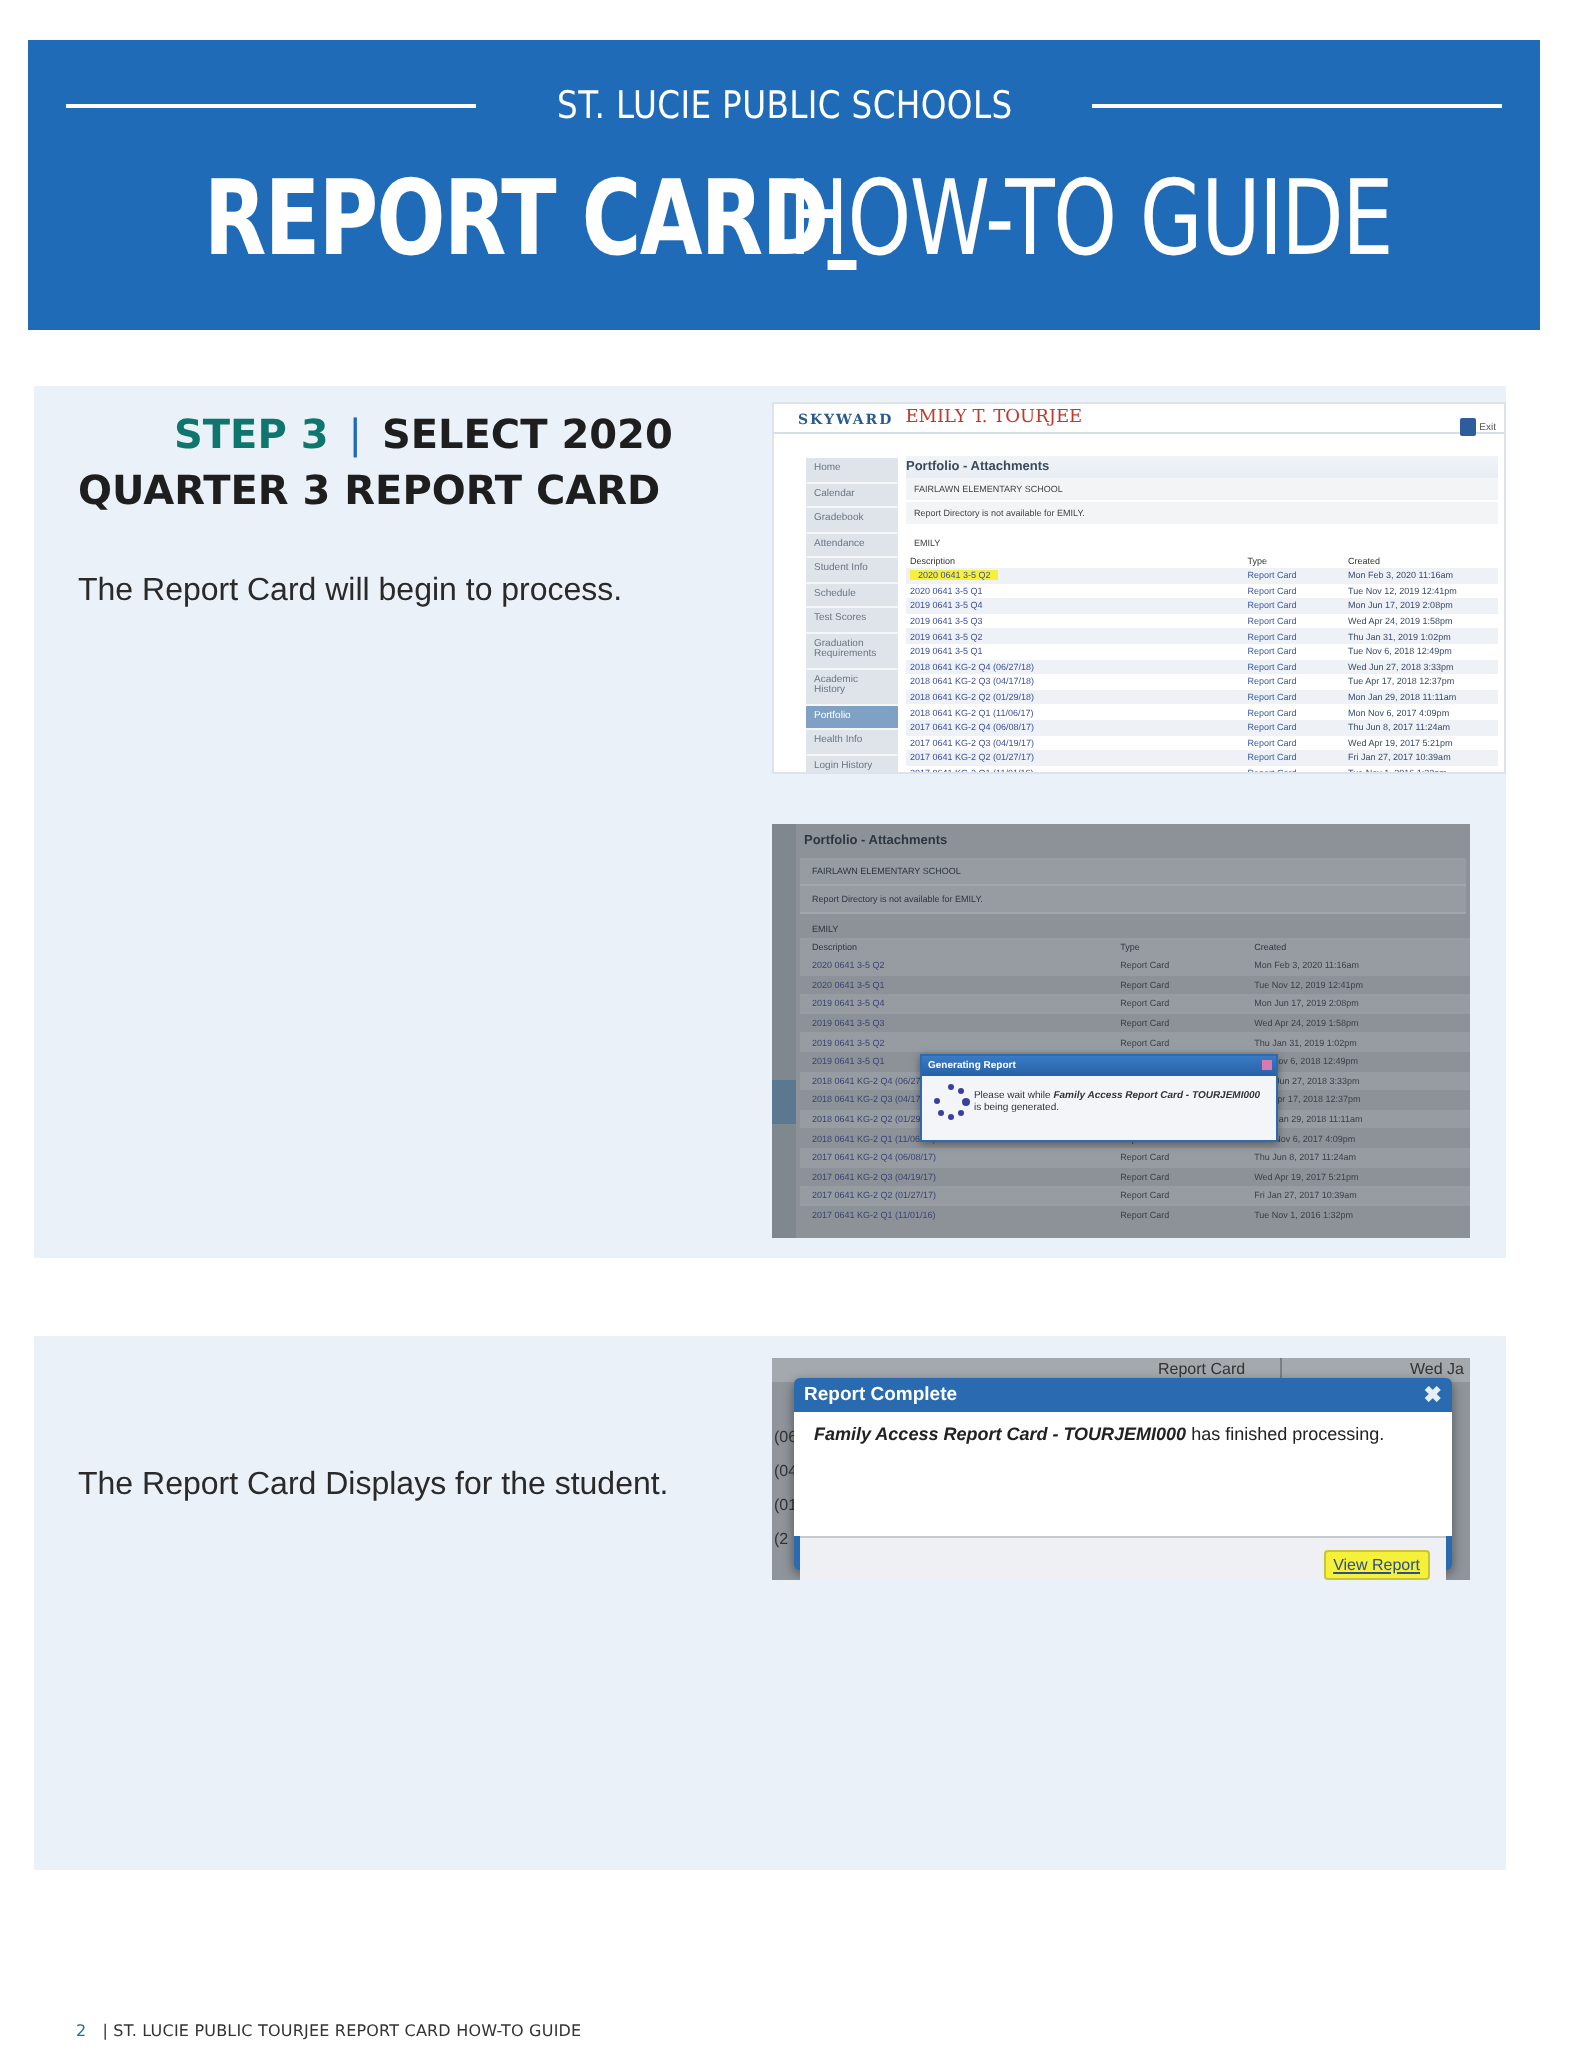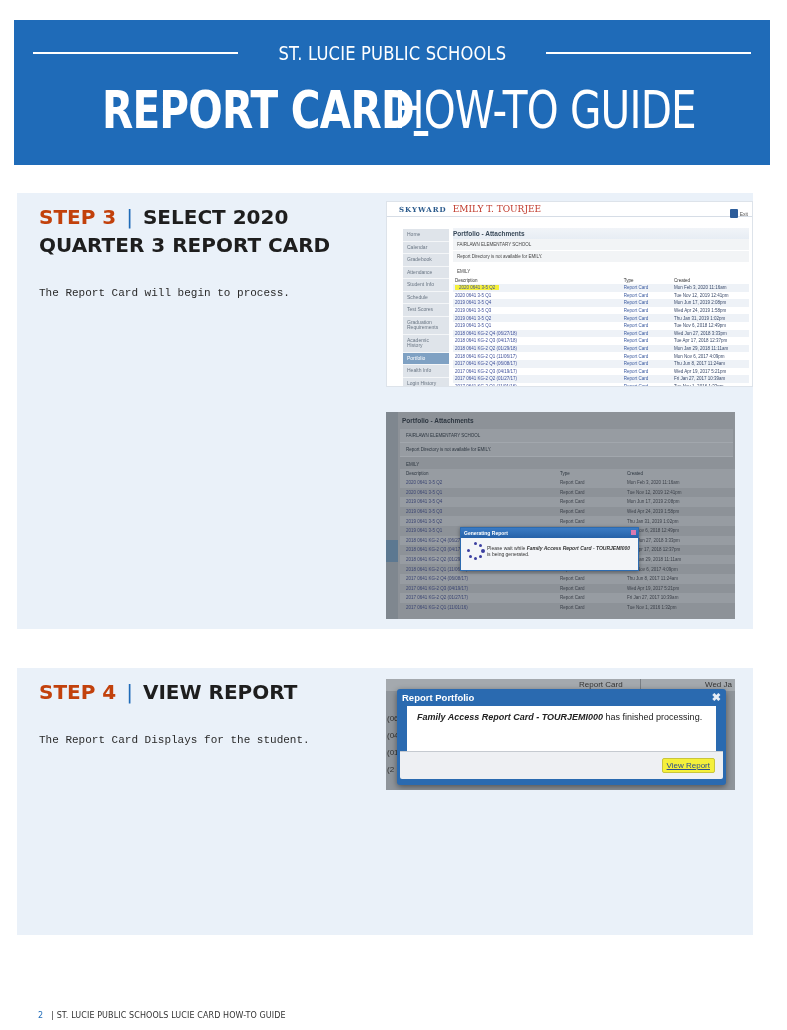--- a/index.html
+++ b/index.html
@@ -13,23 +13,23 @@
   .banner .org { font-family: "DejaVu Sans", sans-serif; font-size: 19px; letter-spacing: 0.2px; margin: 0 22px; transform: scaleX(0.86); white-space: nowrap; }
   .banner .title { position: absolute; top: 58px; left: 0; width: 100%; text-align: center; white-space: nowrap; font-size: 52px; line-height: 64px; text-decoration: underline; }
   .banner .title .bold { font-family: "DejaVu Sans", sans-serif; font-weight: bold; display: inline-block; transform: scaleX(0.78); transform-origin: right center; letter-spacing: -1px; }
   .banner .title .light { font-family: "DejaVu Sans", sans-serif; font-weight: normal; display: inline-block; transform: scaleX(0.78); transform-origin: left center; letter-spacing: -1px; margin-left: -34px; }
 
   
   .panel { position: absolute; left: 17px; width: 736px; background: #eaf1f9; }
   .panel.step3 { top: 193px; height: 436px; }
   .panel.step4 { top: 668px; height: 267px; }
   .step-heading { position: absolute; left: 22px; font-family: "DejaVu Sans", sans-serif; font-weight: bold; font-size: 20px; line-height: 28px; color: #1e1e1e; width: 330px; }
-  .step-heading .num { color: #c2410c; }
+  .step-heading .num { color: #0f766e; margin-left: 48px; }
   .step-heading .sep { color: #1f6bb8; font-weight: normal; margin: 0 3px; }
-  .step-desc { position: absolute; left: 22px; font-family: Liberation Mono, monospace; font-size: 11px; color: #2a2a2a; }
+  .step-desc { position: absolute; left: 22px; font-family: Liberation Sans, sans-serif; font-size: 16px; color: #2a2a2a; }
 
   
   .shot1 { position: absolute; left: 369px; top: 8px; width: 367px; height: 186px; background: #fff; overflow: hidden; border: 1px solid #dde3ea; }
   .sky-header { height: 15px; display: flex; align-items: center; border-bottom: 1px solid #d6dde6; background: #fff; position: relative; }
   .sky-logo { font-family: "DejaVu Serif", serif; font-size: 7px; font-weight: bold; color: #2a5a8c; margin-left: 12px; letter-spacing: 1px; }
   .sky-student { font-family: "DejaVu Serif", serif; font-size: 9px; color: #c0392b; margin-left: 6px; }
   .sky-acct { position: absolute; right: 4px; top: 7px; display: flex; align-items: center; gap: 2px; font-size: 5px; color: #555; }
   .sky-acct .box { width: 8px; height: 9px; background: #2d5d9a; border-radius: 1px; }
   .sky-side { position: absolute; left: 16px; top: 27px; width: 46px; }
   .sky-side .item { background: #dfe4ea; border-bottom: 1px solid #f4f6f8; font-size: 5px; color: #6a7684; padding: 3px 4px; line-height: 5.5px; }
@@ -71,21 +71,21 @@
   
   .shot3 { position: absolute; left: 369px; top: 11px; width: 349px; height: 111px; background: #8f959b; overflow: hidden; }
   .shot3 .bg-row { position: absolute; top: 0; left: 0; right: 0; height: 12px; background: #a4a9ae; }
   .shot3 .bg-type { position: absolute; left: 193px; top: 1px; font-size: 8px; color: #333; }
   .shot3 .bg-date { position: absolute; left: 319px; top: 1px; font-size: 8px; color: #333; }
   .shot3 .bg-col { position: absolute; left: 254px; top: 0; width: 1px; height: 12px; background: #7a7f85; }
   .shot3 .bg-l { position: absolute; left: 1px; font-size: 8px; color: #333; }
   .done-dialog { position: absolute; left: 11px; top: 10px; width: 329px; height: 96px; background: #2a6ab0; border-radius: 3px; box-shadow: 0 2px 6px rgba(0,0,0,0.45); }
   .done-dialog .hdr { height: 17px; color: #fff; font-size: 9.5px; font-weight: bold; padding: 3px 5px; position: relative; }
   .done-dialog .hdr .x { position: absolute; right: 5px; top: 2px; color: #e8eef6; font-size: 11px; font-weight: bold; }
-  .done-dialog .body { background: #fff; margin: 0 10px; height: 45px; padding: 6px 10px; font-size: 9px; color: #222; line-height: 11px; }
+  .done-dialog .body { background: #fff; margin: 0 0; height: 62px; padding: 6px 10px; font-size: 9px; color: #222; line-height: 11px; }
   .done-dialog .body b { font-style: italic; }
   .done-dialog .footer { background: #eef0f3; margin: 0 3px; height: 28px; border-top: 1px solid #c5cad0; position: relative; border-radius: 0 0 2px 2px; }
   .view-report { position: absolute; right: 8px; top: 6px; background: #f5f03a; border: 1px solid #c9c53a; font-size: 8px; color: #2d4f8c; text-decoration: underline; padding: 2px 4px; border-radius: 2px; }
 
   
   .footer-line { position: absolute; left: 38px; top: 1011px; font-family: "DejaVu Sans", sans-serif; font-size: 8px; color: #333; letter-spacing: 0.1px; }
   .footer-line .pg { color: #1f6bb8; margin-right: 8px; }
 </style>
 </head>
 <body>
@@ -330,46 +330,41 @@
         </div>
         <div class="msg">
           <span>Please wait while </span><b>Family Access Report Card - TOURJEMI000</b><span> is being generated.</span>
         </div>
       </div>
     </div>
   </div>
 </div>
 
 <div class="panel step4">
-  <div class="step-heading" style="top:10px;">
-    <span class="num">STEP 4</span>
-    <span class="sep">|</span>
-    <span>VIEW REPORT</span>
-  </div>
   <div class="step-desc" style="top:66px;">The Report Card Displays for the student.</div>
 
   <div class="shot3">
     <div class="bg-row"></div>
     <span class="bg-type">Report Card</span>
     <span class="bg-col"></span>
     <span class="bg-date">Wed Ja</span>
     <span class="bg-l" style="top:35px;">(06</span>
     <span class="bg-l" style="top:52px;">(04</span>
     <span class="bg-l" style="top:69px;">(01</span>
     <span class="bg-l" style="top:86px;">(2</span>
     <div class="done-dialog">
       <div class="hdr">
-        <span>Report Portfolio</span>
+        <span>Report Complete</span>
         <span class="x">✖</span>
       </div>
       <div class="body">
         <b>Family Access Report Card - TOURJEMI000</b><span> has finished processing.</span>
       </div>
       <div class="footer">
         <span class="view-report">View Report</span>
       </div>
     </div>
   </div>
 </div>
 
 <div class="footer-line">
-  <span class="pg">2</span><span>| ST. LUCIE PUBLIC SCHOOLS LUCIE CARD HOW-TO GUIDE</span>
+  <span class="pg">2</span><span>| ST. LUCIE PUBLIC TOURJEE REPORT CARD HOW-TO GUIDE</span>
 </div>
 
 </body></html>

